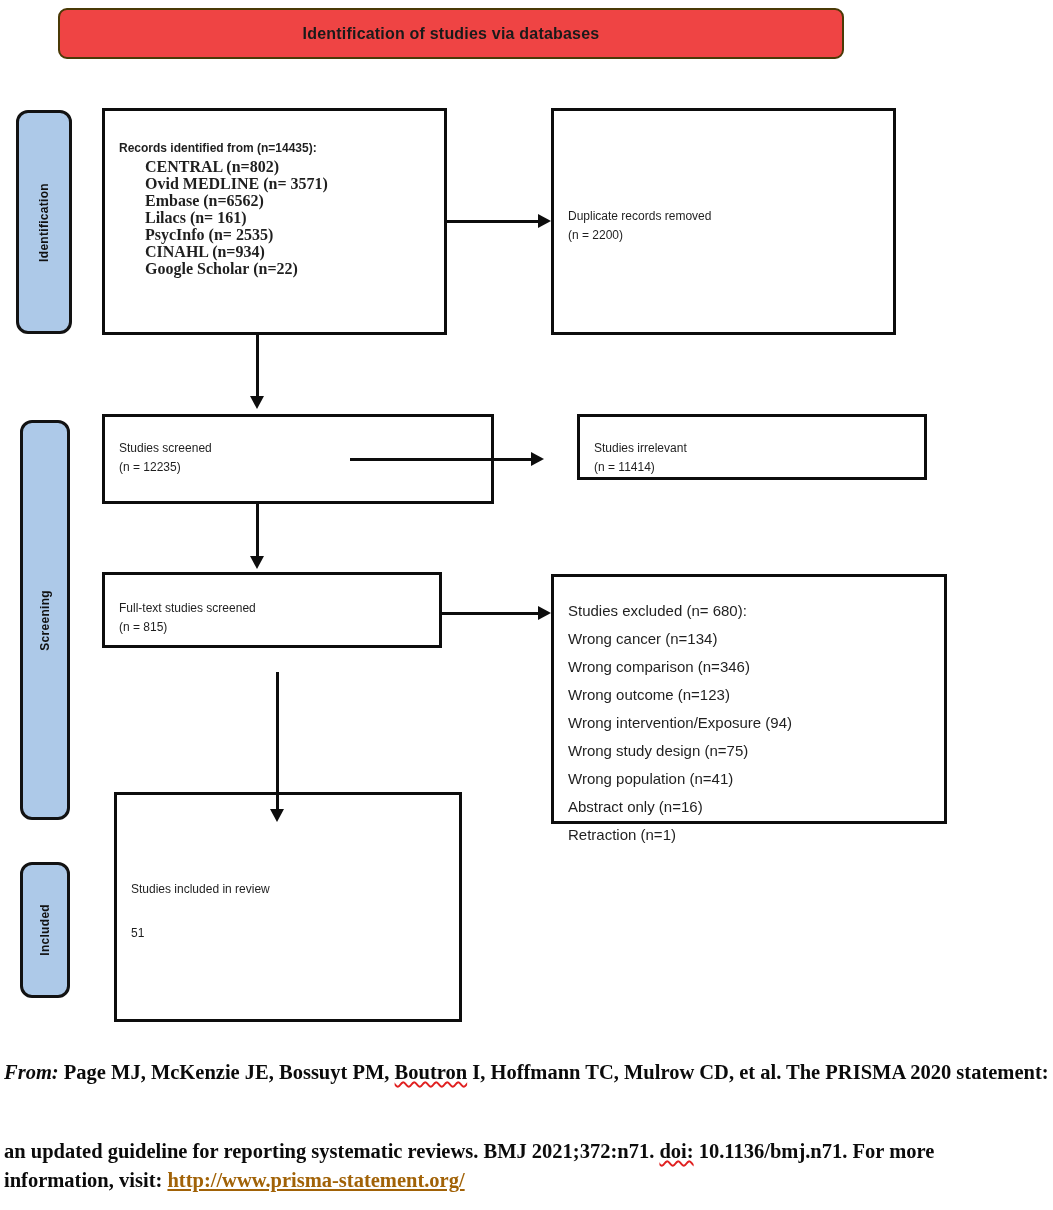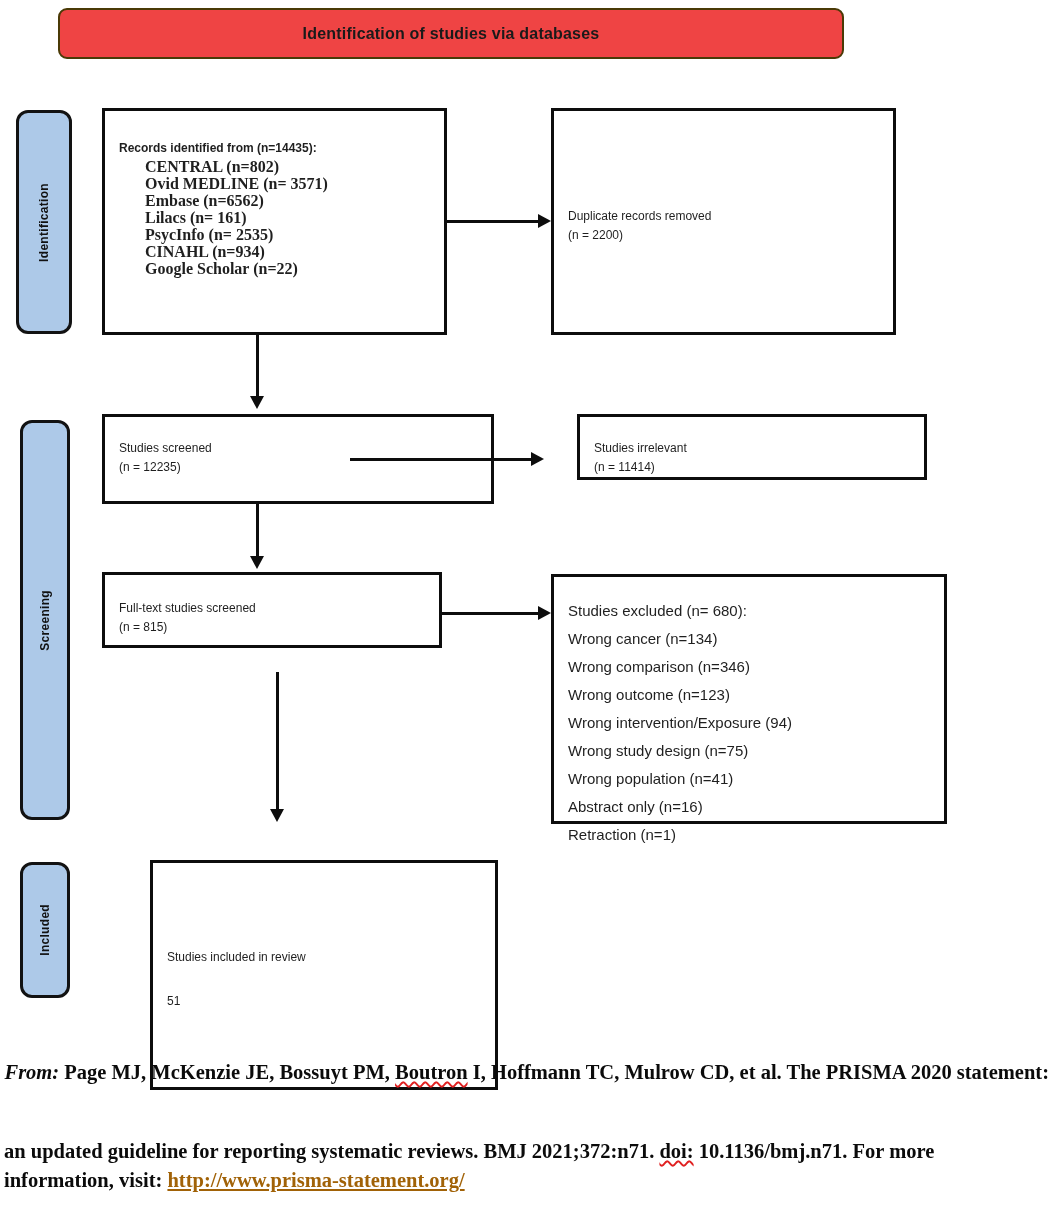--- a/index.html
+++ b/index.html
@@ -100,21 +100,21 @@
     font-weight: bold;
     font-family: Liberation Serif, serif;
   }
 
   #box-records      { left: 102px; top: 108px;  width: 345px; height: 227px; }
   #box-duplicates   { left: 551px; top: 108px;  width: 345px; height: 227px; padding-left: 22px; }
   #box-screened     { left: 102px; top: 414px;  width: 392px; height: 90px;  }
   #box-irrelevant   { left: 545px; top: 414px;  width: 350px; height: 66px; margin-left: 32px;  }
   #box-fulltext     { left: 102px; top: 572px;  width: 340px; height: 76px; }
   #box-excluded     { left: 551px; top: 574px;  width: 396px; height: 250px; }
-  #box-included     { left: 114px; top: 860px;  width: 348px; height: 230px; margin-left: 36px; }
+  #box-included     { left: 114px; top: 792px;  width: 348px; height: 230px; }
 
   #box-records   .box-inner { top: 28px; }
   #box-duplicates .box-inner { top: 96px; }
   #box-screened  .box-inner { top: 22px; }
   #box-irrelevant .box-inner { top: 22px; }
   #box-fulltext  .box-inner { top: 24px; }
   #box-excluded  .box-inner { top: 20px; }
   #box-included  .box-inner { top: 72px; }
 
   #box-excluded .box-line { font-size: 15px; line-height: 28px; }
@@ -162,21 +162,21 @@
   .citation {
     position: absolute;
     left: 4px;
     width: 1045px;
     font-family: "Liberation Serif", serif;
     font-size: 20.5px;
     line-height: 29px;
     color: #0b0b0b;
     font-weight: bold;
   }
-  #cite-1 { top: 1058px; text-align: right; }
+  #cite-1 { top: 1058px; }
   #cite-2 { top: 1137px; }
   .ital { font-style: italic; }
   .misspelled {
     text-decoration: underline wavy #e02020;
     text-decoration-skip-ink: none;
   }
   .link {
     color: #a16207;
     text-decoration: underline;
   }

